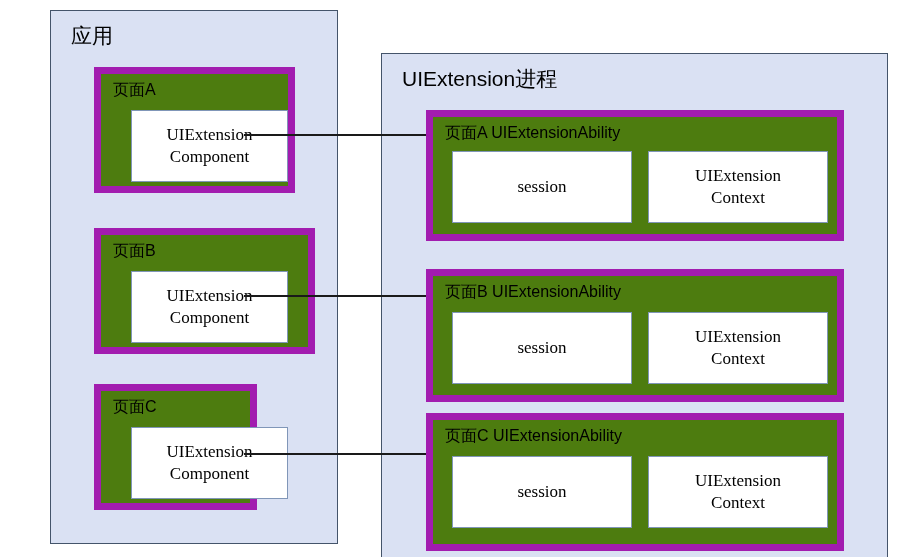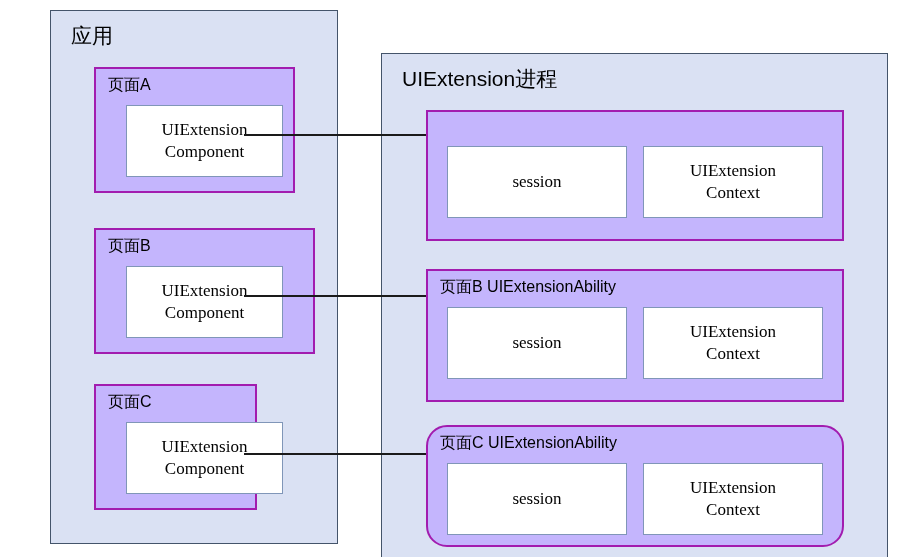--- a/index.html
+++ b/index.html
@@ -31,22 +31,22 @@
     left: 20px;
     font-size: 21px;
     line-height: 1.1;
     color: #000000;
     white-space: nowrap;
   }
 
   
   .group {
     position: absolute;
-    background: #c4b5fd;
-    border: 2px solid #a21caf;
+    background: #4d7c0f;
+    border: 7px solid #a21caf;
     box-sizing: border-box;
   }
   .group-title {
     position: absolute;
     top: 7px;
     left: 12px;
     font-size: 16px;
     line-height: 1.15;
     color: #000000;
     white-space: nowrap;
@@ -124,20 +124,21 @@
           <span>Component</span>
         </div>
       </div>
     </div>
   </div>
 
   <div class="panel" style="left:381px; top:10px; width:507px; height:536px;margin-top:43px;">
     <div class="panel-title">UIExtension进程</div>
 
     <div class="group" style="left:44px; top:56px; width:418px; height:131px;">
+      <div class="group-title">页面A UIExtensionAbility</div>
       <div class="leaf" style="left:19px; top:34px; width:180px; height:72px;">
         <span>session</span>
       </div>
       <div class="leaf" style="left:215px; top:34px; width:180px; height:72px;">
         <div>
           <span>UIExtension</span>
           <span>Context</span>
         </div>
       </div>
     </div>
@@ -148,21 +149,21 @@
         <span>session</span>
       </div>
       <div class="leaf" style="left:215px; top:36px; width:180px; height:72px;">
         <div>
           <span>UIExtension</span>
           <span>Context</span>
         </div>
       </div>
     </div>
 
-    <div class="group" style="left:44px; top:371px; width:418px; height:122px;border-radius:21px;">
+    <div class="group" style="left:44px; top:359px; width:418px; height:138px;">
       <div class="group-title">页面C UIExtensionAbility</div>
       <div class="leaf" style="left:19px; top:36px; width:180px; height:72px;">
         <span>session</span>
       </div>
       <div class="leaf" style="left:215px; top:36px; width:180px; height:72px;">
         <div>
           <span>UIExtension</span>
           <span>Context</span>
         </div>
       </div>

